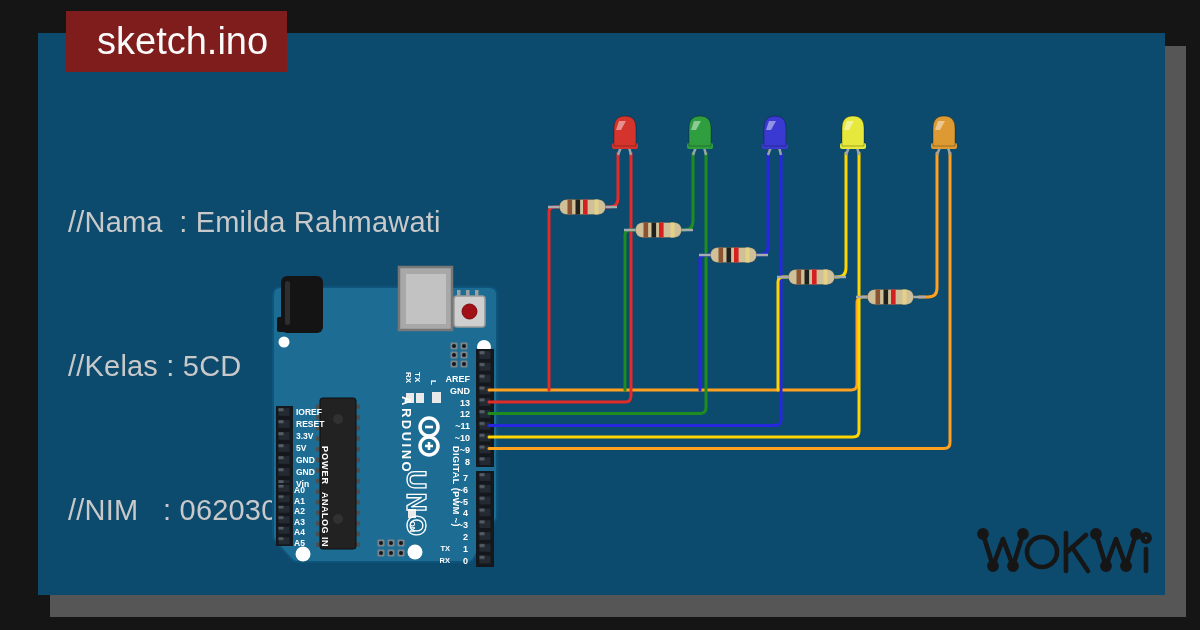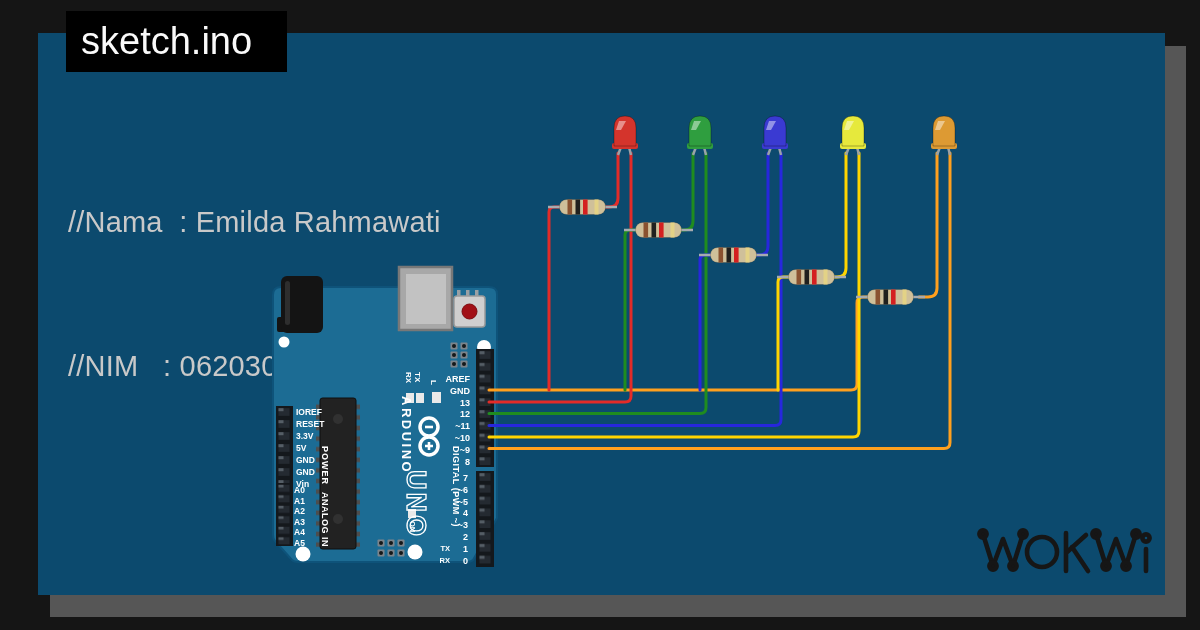--- a/index.html
+++ b/index.html
@@ -2,37 +2,38 @@
 <html><head>
 <meta charset="utf-8">
 <style>
   html,body{margin:0;padding:0;background:#151515;}
   .stage{position:relative;width:1200px;height:630px;background:#151515;overflow:hidden;
          font-family:"Liberation Sans",sans-serif;}
   .shadow{position:absolute;left:50px;top:46px;width:1136px;height:571px;background:#565656;}
   .canvas{position:absolute;left:38px;top:33px;width:1127px;height:562px;background:#0c4a6e;overflow:hidden;}
   .code{position:absolute;left:30px;top:69px;font-size:29px;line-height:48px;color:#c9c9c9;
         white-space:pre;letter-spacing:0.2px;}
-  .tab{position:absolute;left:66px;top:11px;width:221px;height:61px;background:#000000;z-index:5;
-       display:flex;align-items:center;padding-left:15px;box-sizing:border-box;}
+  .tab{position:absolute;left:66px;top:11px;width:221px;height:61px;background:#7f1d1d;z-index:5;
+       display:flex;align-items:center;padding-left:31px;box-sizing:border-box;}
   .tab span{font-size:38px;color:#fafafa;}
   .circuit{position:absolute;left:0;top:0;z-index:3;}
   .logo{position:absolute;left:938px;top:492px;}
   svg text{font-family:"Liberation Sans",sans-serif;}
 </style>
 </head>
 <body>
 
 <div class="stage">
 
   <div class="shadow"></div>
 
   <div class="canvas">
     <div class="code">
       <div>//Nama  : Emilda Rahmawati</div>
+      <div>//Kelas : 5CD</div>
       <div>//NIM   : 062030701663</div>
       <div></div>
       
       
       
       
       
       <div></div>
       
     </div>

